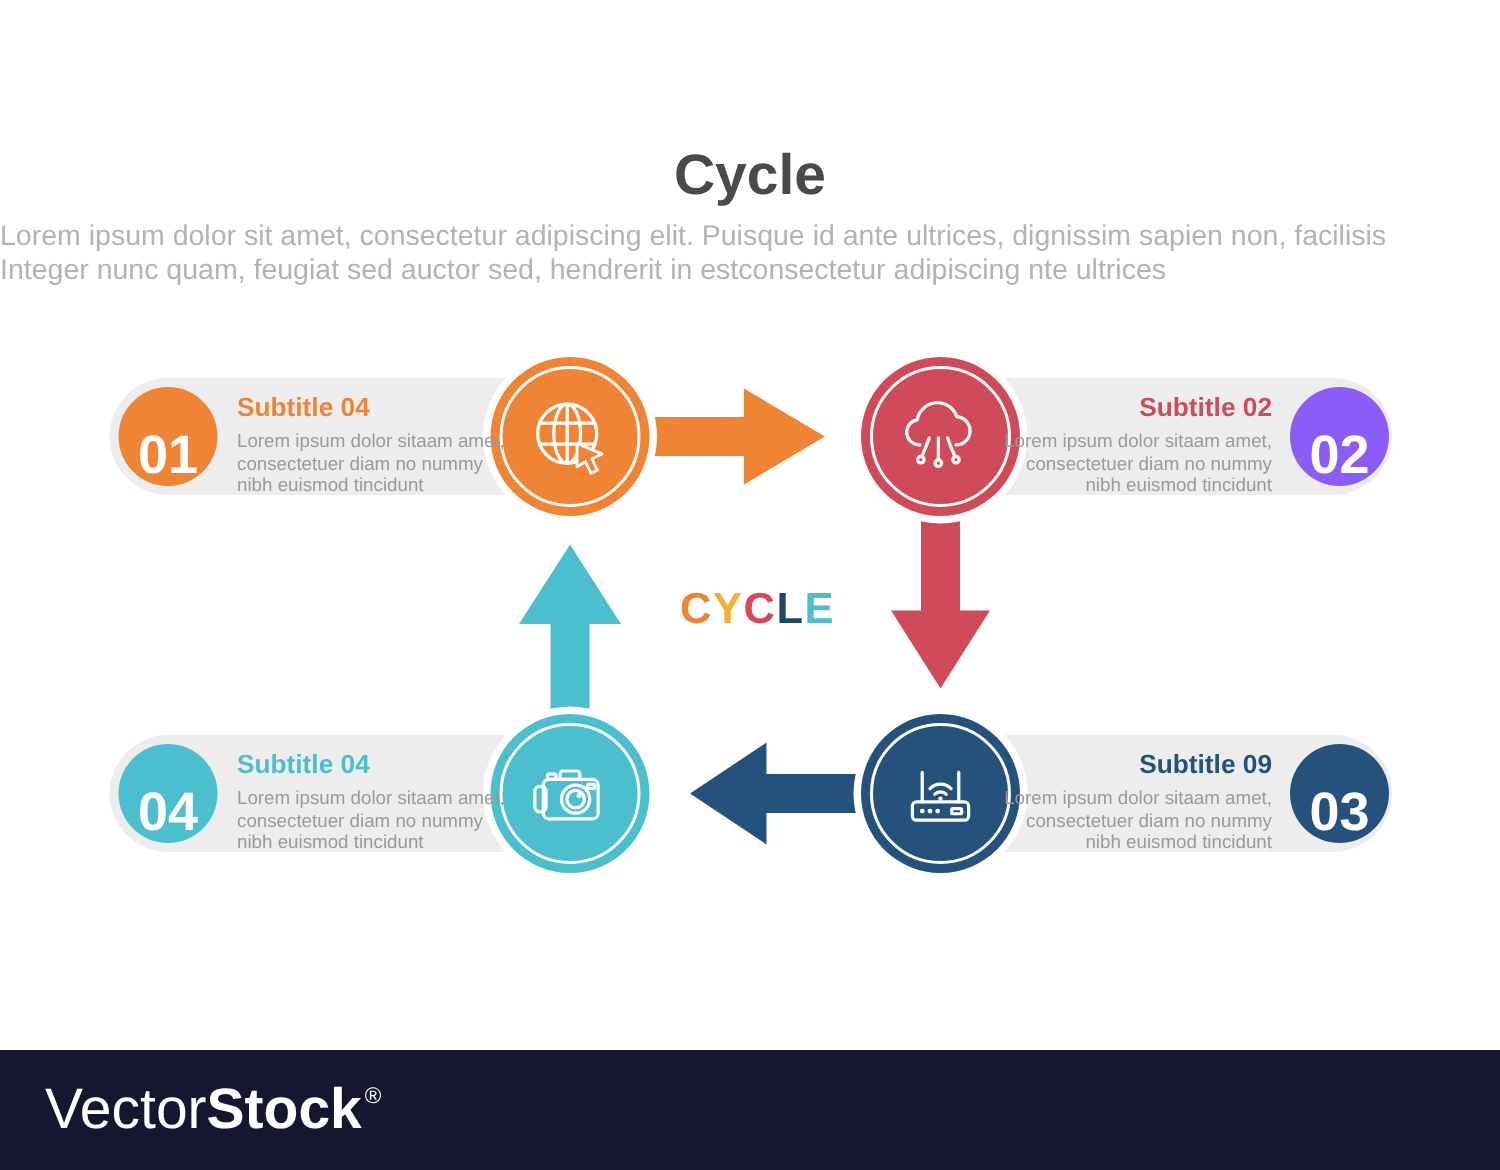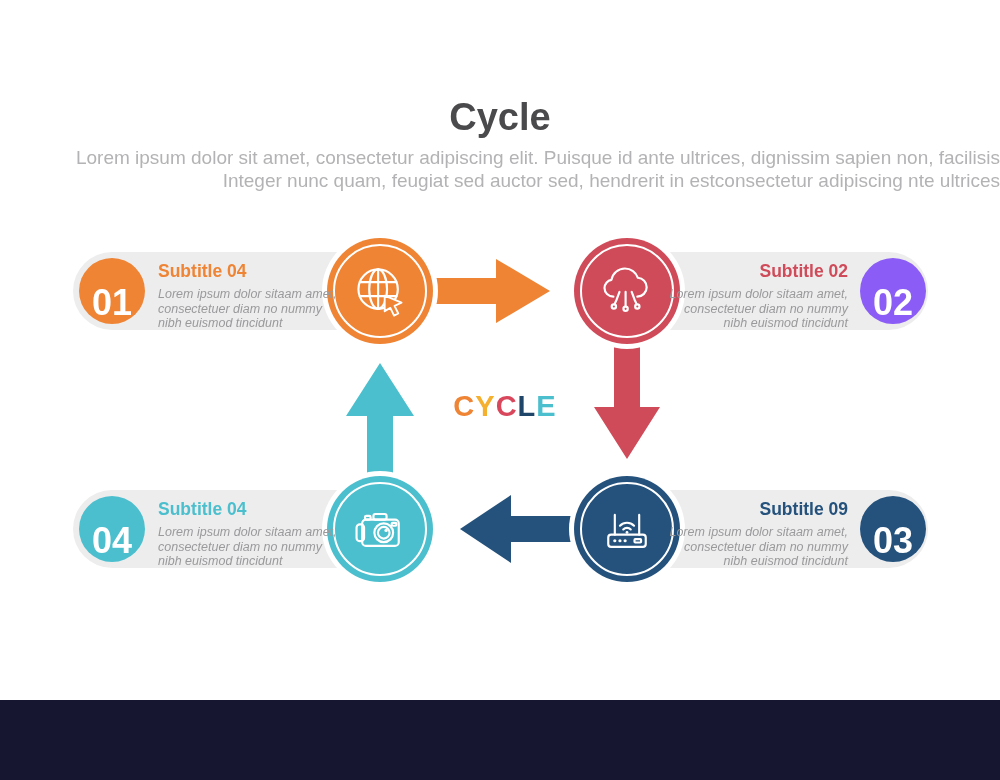--- a/index.html
+++ b/index.html
@@ -6,21 +6,21 @@
   .canvas{
     position:relative;width:1000px;height:780px;overflow:hidden;
     background:#fff;font-family:"Liberation Sans",sans-serif;
   }
   
   .title{
     position:absolute;left:0;top:96px;width:1000px;text-align:center;
     font-size:38px;font-weight:bold;color:#4a4a4c;letter-spacing:0;
   }
   .description{
-    position:absolute;left:0;top:146px;width:1000px;text-align:right;
+    position:absolute;left:0;top:146px;width:1000px;text-align:left;
     font-size:19px;line-height:23px;color:#b3b3b5;white-space:pre-line;
   }
   
   .pill{position:absolute;height:78px;border-radius:39px;background:#ededee;z-index:1;}
   .pill.p1{left:73px;top:252px;width:317px;}
   .pill.p2{left:612px;top:252px;width:316px;}
   .pill.p3{left:612px;top:490px;width:316px;}
   .pill.p4{left:73px;top:490px;width:317px;}
   
   .arrows{position:absolute;left:0;top:0;z-index:2;pointer-events:none;}
@@ -45,21 +45,21 @@
   .iconcircle.c3{left:574px;top:476px;}
   .iconcircle.c4{left:327px;top:476px;}
   .iconcircle svg{width:60px;height:60px;}
   
   .textblock{position:absolute;z-index:4;top:261px;}
   .textblock.t1{left:158px;width:190px;text-align:left;top:261px;}
   .textblock.t2{left:655px;width:193px;text-align:right;top:261px;}
   .textblock.t3{left:655px;width:193px;text-align:right;top:499px;}
   .textblock.t4{left:158px;width:190px;text-align:left;top:499px;}
   .subtitle{font-size:17.5px;font-weight:bold;margin:0 0 5px 0;}
-  .bodytext{font-size:12.5px;line-height:14.5px;color:#9a9a9c;white-space:pre-line;font-style:italic;}
+  .bodytext{font-size:12.5px;line-height:14.5px;color:#9a9a9c;white-space:pre-line;}
   
   .centerlabel{
     position:absolute;left:440px;top:390px;width:130px;text-align:center;z-index:4;
     font-size:29px;font-weight:800;letter-spacing:1px;
   }
   
   .footerbar{
     position:absolute;left:0;top:700px;width:1000px;height:80px;z-index:5;
     display:flex;align-items:center;justify-content:space-between;
     padding:0 30px;box-sizing:border-box;color:#fff;
@@ -182,15 +182,20 @@
     <div class="bodytext">Lorem ipsum dolor sitaam amet,
 consectetuer diam no nummy
 nibh euismod tincidunt</div>
   </div>
 
   <div class="centerlabel">
     <span style="color: rgb(238, 132, 52);">C</span><span style="color: rgb(245, 176, 46);">Y</span><span style="color: rgb(216, 71, 91);">C</span><span style="color: rgb(31, 69, 104);">L</span><span style="color: rgb(75, 191, 205);">E</span>
   </div>
 
   <div class="footerbar" style="background: rgb(22, 22, 48);">
+    <div class="brand">
+      <span class="light">Vector</span>
+        <span class="bold">Stock</span>
+        <span class="reg">®</span>
+    </div>
   </div>
 
 </div>
 
 </body></html>

